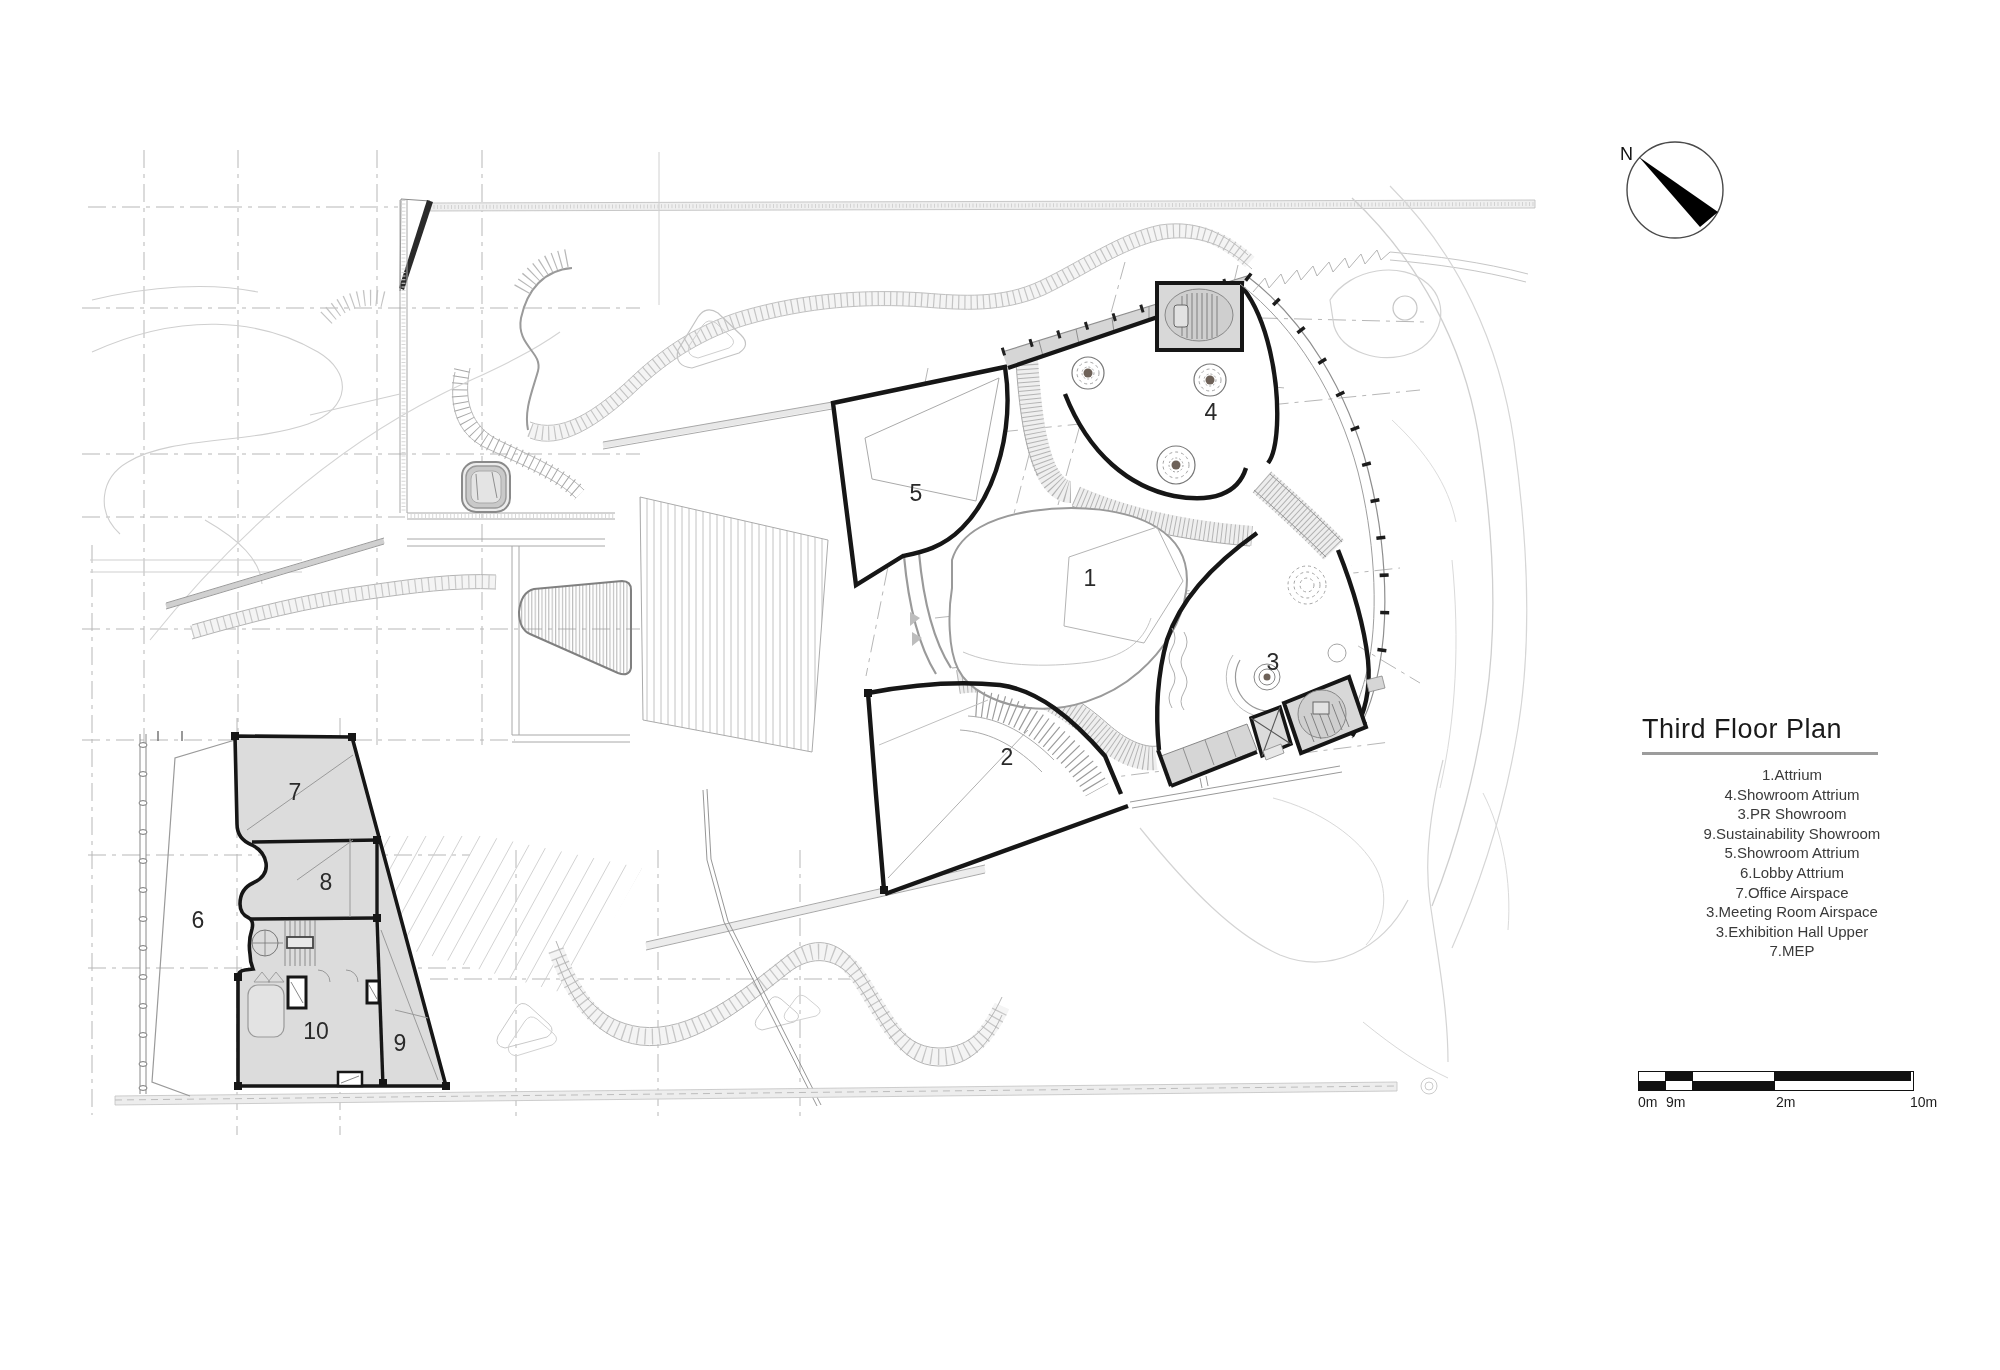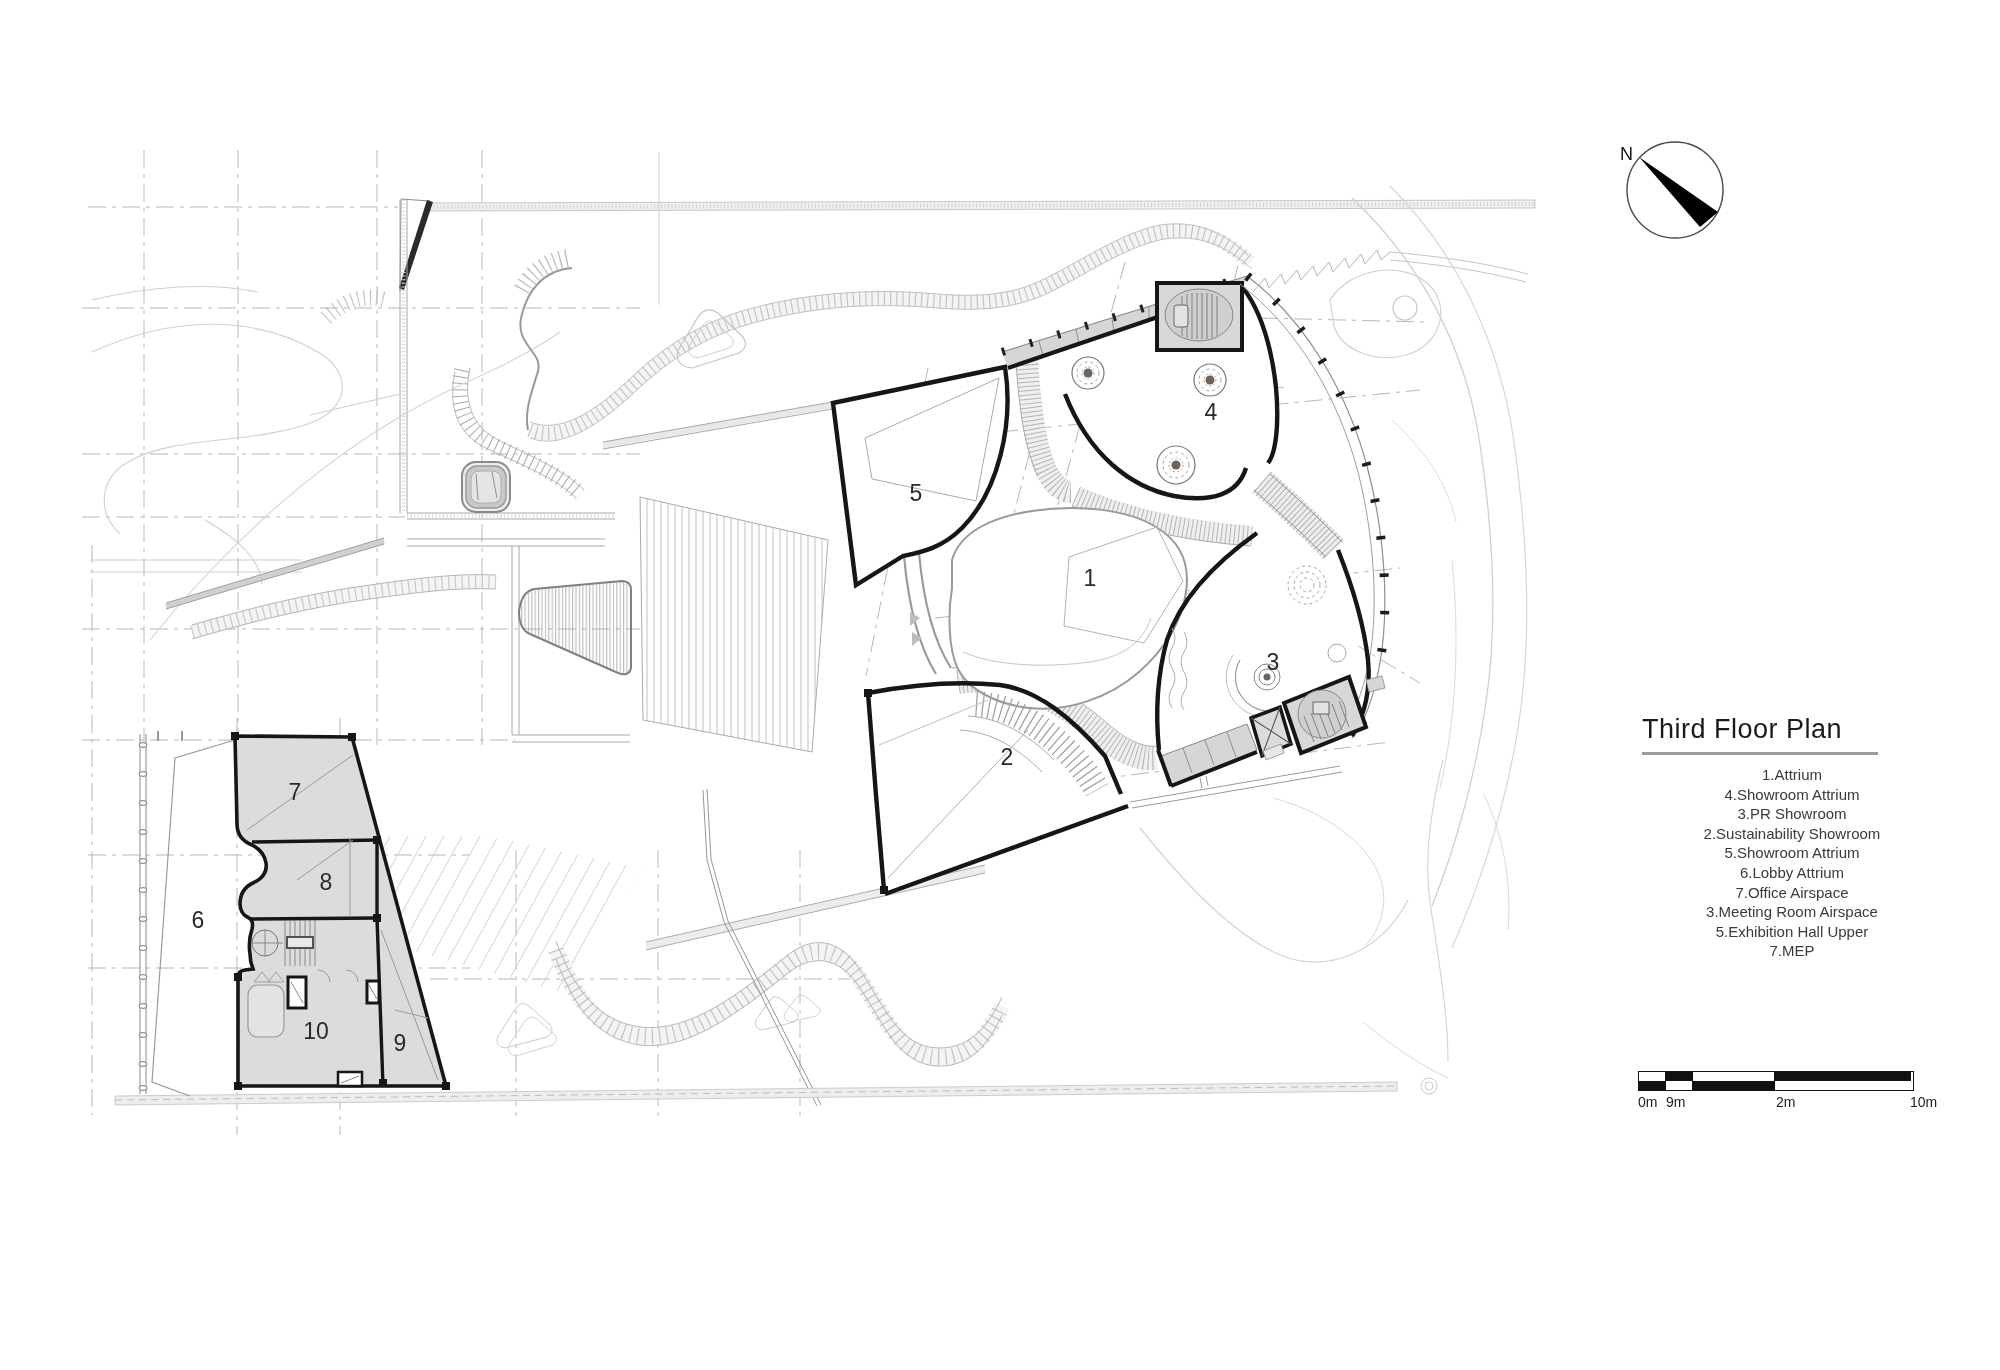--- a/index.html
+++ b/index.html
@@ -498,26 +498,26 @@
   </svg>
 </div>
 
 <div id="titleblock">
   <div id="plan-title">Third Floor Plan</div>
   <div id="title-underline"></div>
   <div id="legend">
     <div class="legend-item">1.Attrium</div>
     <div class="legend-item">4.Showroom Attrium</div>
     <div class="legend-item">3.PR Showroom</div>
-    <div class="legend-item">2.Sustainability Showroom</div>
+    <div class="legend-item">9.Sustainability Showroom</div>
     <div class="legend-item">5.Showroom Attrium</div>
     <div class="legend-item">6.Lobby Attrium</div>
     <div class="legend-item">7.Office Airspace</div>
     <div class="legend-item">3.Meeting Room Airspace</div>
-    <div class="legend-item">5.Exhibition Hall Upper</div>
+    <div class="legend-item">3.Exhibition Hall Upper</div>
     <div class="legend-item">7.MEP</div>
   </div>
 </div>
 
 <div id="scalebar">
   <div id="sb-bar">
     <div class="sb-row">
       <div class="sb-seg sb-w" style="width:27px"></div>
       <div class="sb-seg sb-b" style="width:27px"></div>
       <div class="sb-seg sb-w" style="width:82px"></div>

